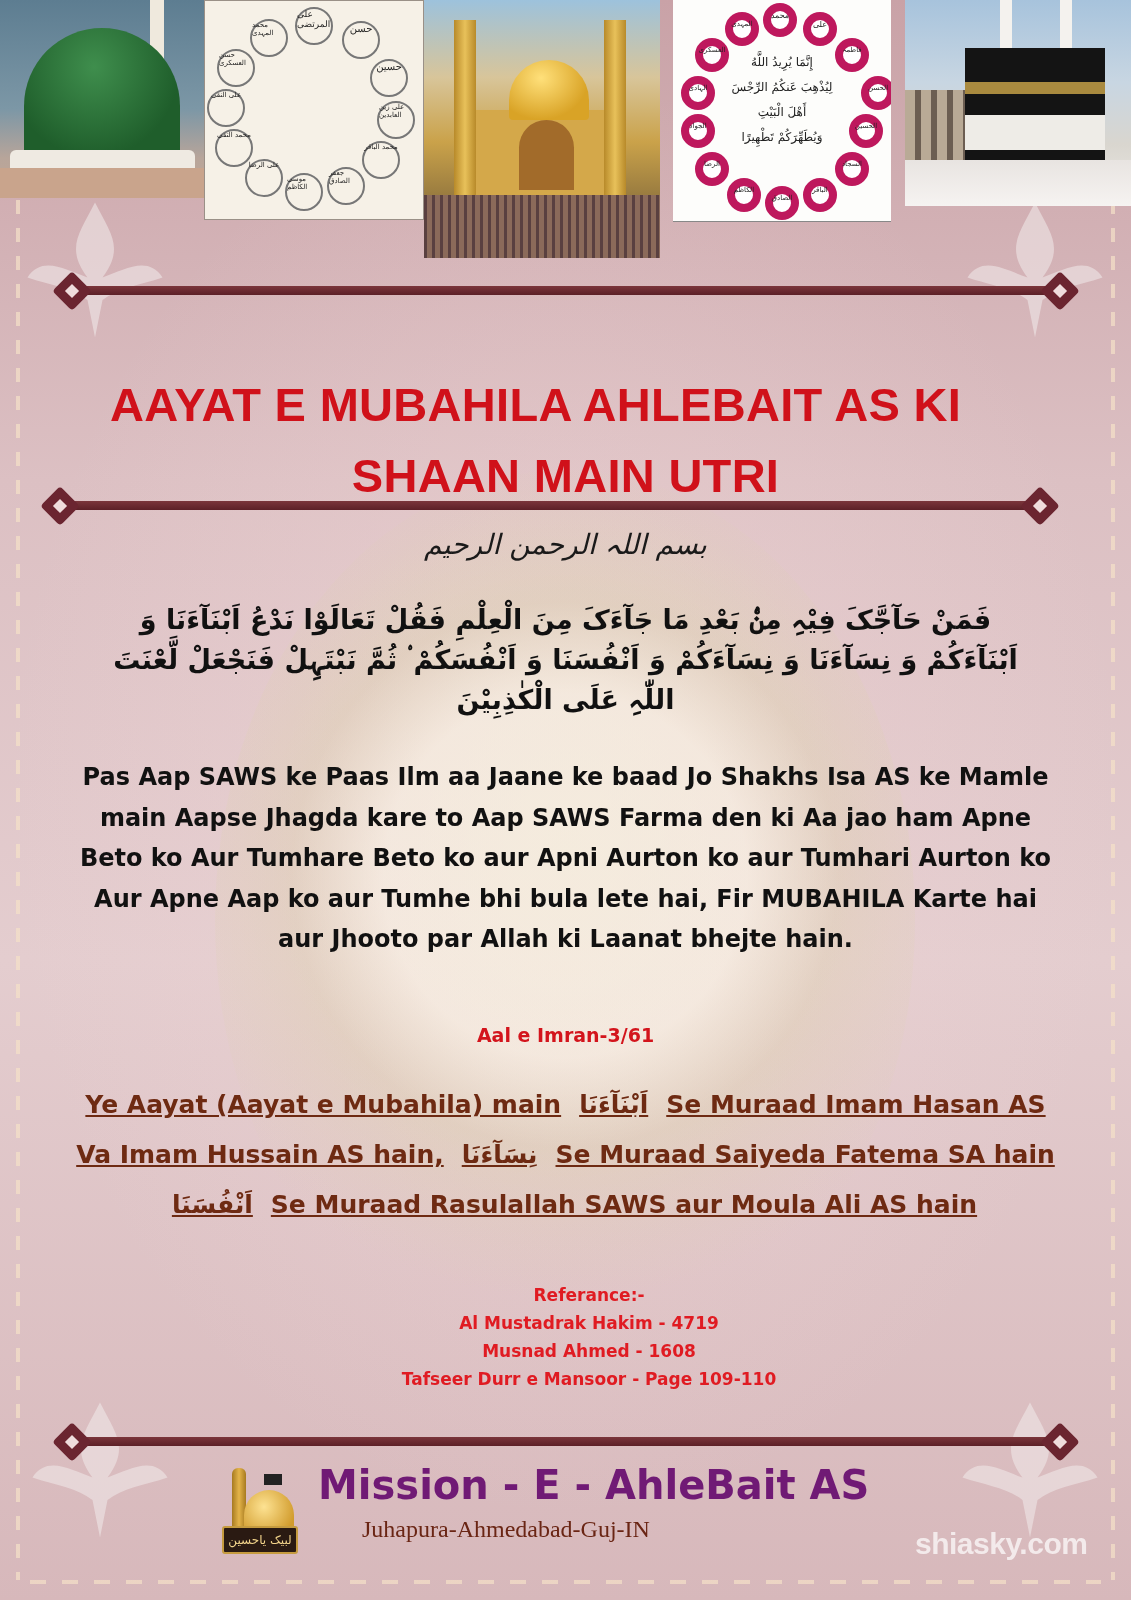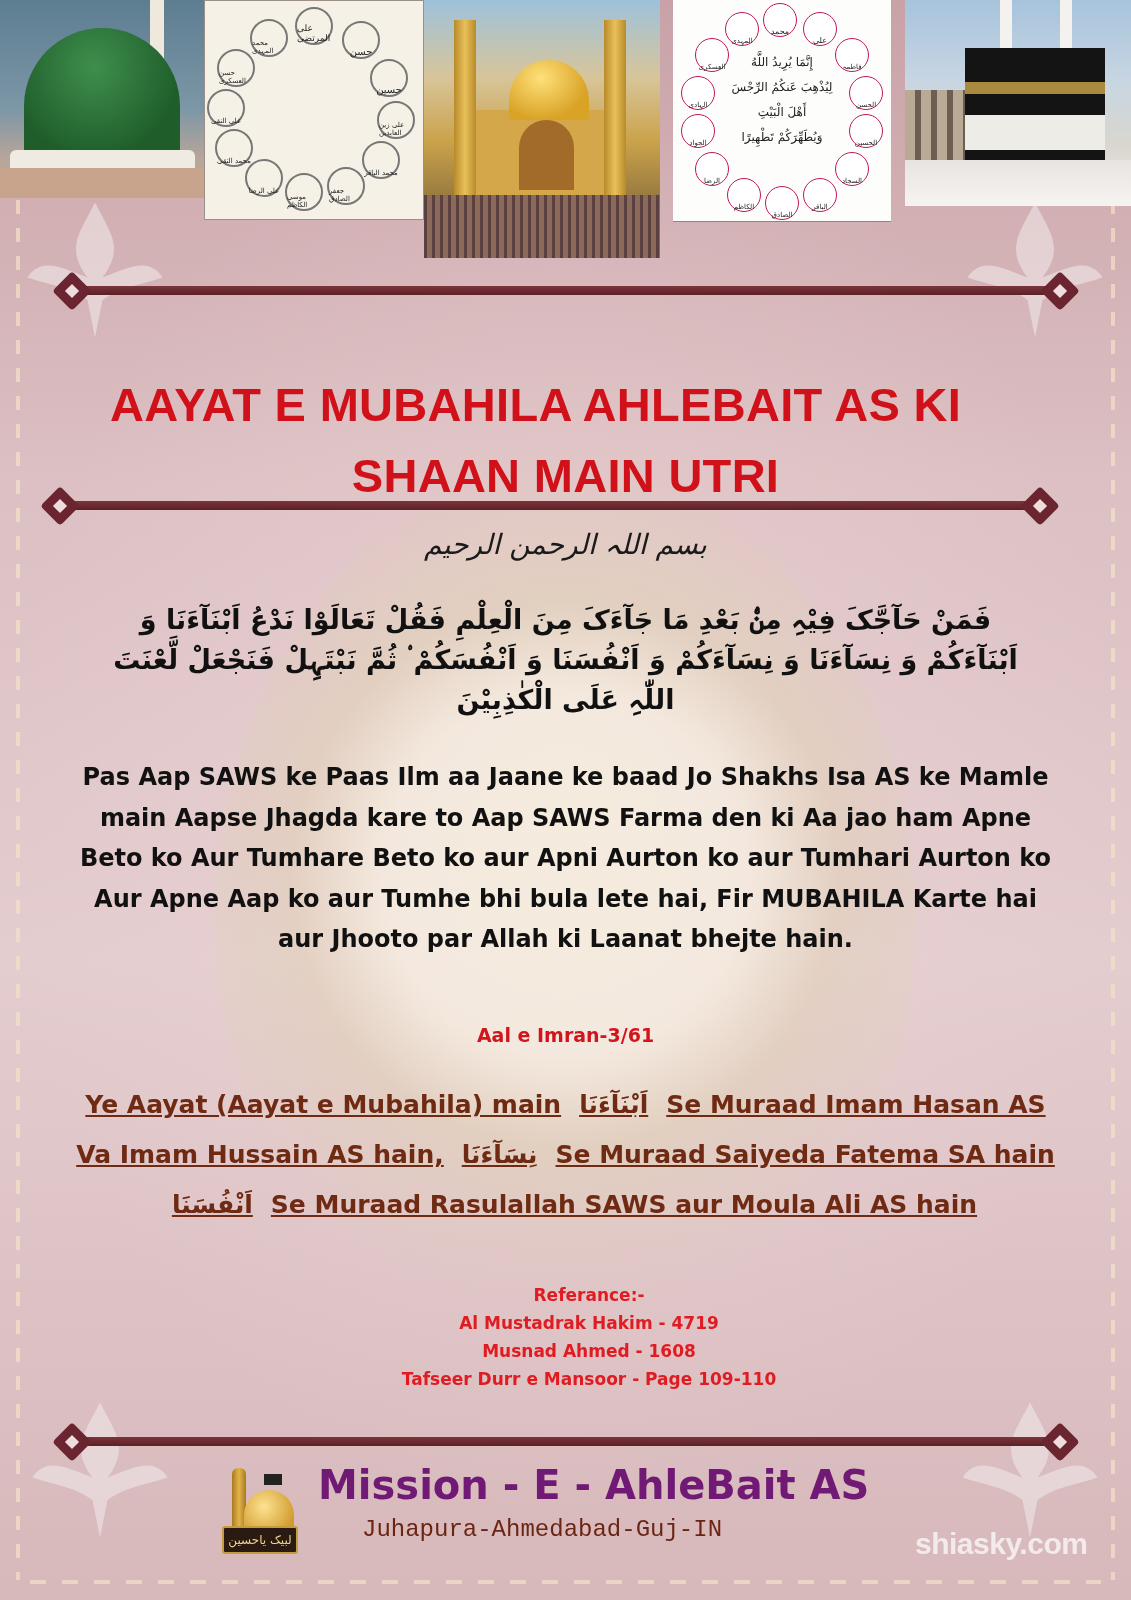--- a/index.html
+++ b/index.html
@@ -41,22 +41,22 @@
   .photo-dome { left: 0; top: 0; width: 204px; height: 198px;
     background: linear-gradient(180deg, #5d7d91 0%, #7c97a6 55%, #b8a59a 80%, #c2a795 100%); }
   .photo-dome .dome { position: absolute; left: 24px; top: 28px; width: 156px; height: 130px;
     background: radial-gradient(ellipse at 45% 30%, #3f8e4d, #1f5e2b 70%); border-radius: 80px 80px 6px 6px; }
   .photo-dome .base { position: absolute; left: 10px; top: 150px; width: 185px; height: 20px; background: #efeae2; border-radius: 6px 6px 0 0; }
   .photo-dome .wall { position: absolute; left: 0; top: 168px; width: 204px; height: 30px; background: #c9a48c; }
   .photo-dome .minaret { position: absolute; left: 150px; top: 0; width: 14px; height: 110px; background: #efe9dd; }
 
   .photo-names1 { left: 204px; top: 0; width: 220px; height: 220px; background: #f6f1e7; border: 1px solid #9a9087; }
   .photo-names2 { left: 673px; top: 0; width: 218px; height: 222px; background: #fdfdfb; border-bottom: 1px solid #888; }
-  .ring-circle { position: absolute; border-radius: 50%; border: 2px solid #777; display:flex; align-items:flex-end; justify-content:center; font-family: "DejaVu Serif", serif; color:#222; }
-  .photo-names2 .ring-circle { border: 1px solid #be185d; background: #fff; }
+  .ring-circle { position: absolute; border-radius: 50%; border: 2px solid #777; display:flex; align-items:flex-start; justify-content:center; font-family: "DejaVu Serif", serif; color:#222; }
+  .photo-names2 .ring-circle { border: 8px solid #be185d; background: #fff; }
   .center-text { position: absolute; left: 0; right: 0; text-align: center; font-family: "DejaVu Serif", serif; color: #222; direction: rtl; }
 
   .photo-shrine { left: 424px; top: 0; width: 236px; height: 258px;
     background: linear-gradient(180deg, #9dc2dc 0%, #d8c59a 30%, #caa24a 55%, #9b7d40 75%, #7a5a4a 100%); }
   .photo-shrine .gdome { position: absolute; left: 85px; top: 60px; width: 80px; height: 60px; background: radial-gradient(ellipse at 40% 30%, #ffe07a, #d9a326 70%); border-radius: 40px 40px 4px 4px; }
   .photo-shrine .tower { position: absolute; top: 20px; width: 22px; height: 190px; background: linear-gradient(90deg,#b88a2a,#e8c15a,#b88a2a); }
   .photo-shrine .facade { position: absolute; left: 40px; top: 110px; width: 160px; height: 90px; background: #d4a84a; }
   .photo-shrine .arch { position: absolute; left: 95px; top: 120px; width: 55px; height: 70px; background: #a26b2a; border-radius: 28px 28px 0 0; }
   .photo-shrine .crowd { position: absolute; left: 0; top: 195px; width: 236px; height: 63px; background: repeating-linear-gradient(90deg,#5a4040 0 3px,#8b6a5a 3px 8px); }
 
@@ -123,21 +123,21 @@
   .footer-logo .minaret2 { position:absolute; left: 10px; top: 6px; width: 14px; height: 70px; background: linear-gradient(90deg,#a77a20,#e4b44a,#a77a20); border-radius: 6px 6px 0 0; }
   .footer-logo .dome2 { position:absolute; left: 22px; top: 28px; width: 50px; height: 48px; background: radial-gradient(ellipse at 40% 35%,#fde292,#d19b2c 75%); border-radius: 25px 25px 3px 3px; }
   .footer-logo .flag { position:absolute; left: 42px; top: 12px; width: 18px; height: 11px; background:#222; }
   .footer-logo .plate { position:absolute; left: 0; top: 64px; width: 76px; height: 28px; background: #2a1a12; border: 2px solid #c59b3f; border-radius: 3px; color:#f1d38a; font-size: 12px; text-align:center; line-height: 24px; direction: rtl; }
   .org-name {
     position: absolute; left: 318px; top: 1462px;
     font-family: "DejaVu Sans", sans-serif; font-weight: 700; font-size: 40px; color: #701a75;
   }
   .org-loc {
     position: absolute; left: 362px; top: 1516px;
-    font-family: Liberation Mono, monospace; font-size: 24px; color: #6a2514;
+    font-family: Liberation Serif, serif; font-size: 24px; color: #6a2514;
   }
   .watermark {
     position: absolute; left: 915px; top: 1527px;
     font-family: "Liberation Sans", sans-serif; font-weight: 700; font-size: 30px;
     color: rgba(255,255,255,0.7); letter-spacing: -0.5px;
   }
 </style>
 </head>
 <body>
 
@@ -222,21 +222,21 @@
   <div class="center-text" style="top:130px;font-size:12px;">وَيُطَهِّرَكُمْ تَطْهِيرًا</div>
   <div class="ring-circle" style="left:90px;top:3px;width:34px;height:34px;font-size:8px;">
       <span>محمد</span>
     </div>
   <div class="ring-circle" style="left:130px;top:12px;width:34px;height:34px;font-size:8px;">
       <span>علی</span>
     </div>
   <div class="ring-circle" style="left:162px;top:38px;width:34px;height:34px;font-size:7px;">
       <span>فاطمہ</span>
     </div>
-  <div class="ring-circle" style="left:176px;top:76px;width:34px;height:34px;font-size:7px;">
+  <div class="ring-circle" style="left:188px;top:76px;width:34px;height:34px;font-size:7px;">
       <span>الحسن</span>
     </div>
   <div class="ring-circle" style="left:176px;top:114px;width:34px;height:34px;font-size:7px;">
       <span>الحسین</span>
     </div>
   <div class="ring-circle" style="left:162px;top:152px;width:34px;height:34px;font-size:7px;">
       <span>السجاد</span>
     </div>
   <div class="ring-circle" style="left:130px;top:178px;width:34px;height:34px;font-size:7px;">
       <span>الباقر</span>

